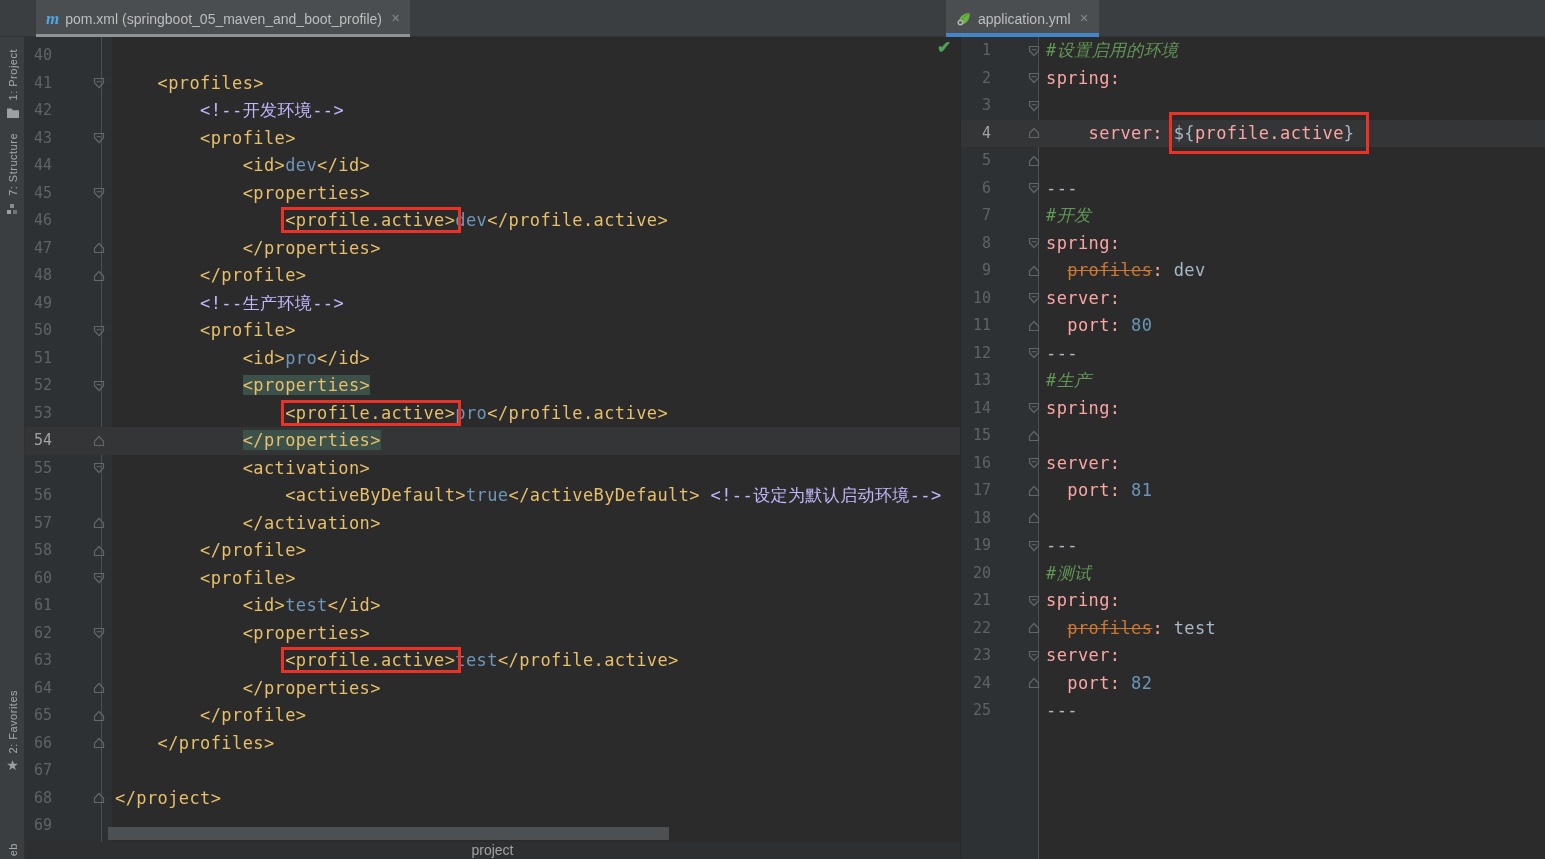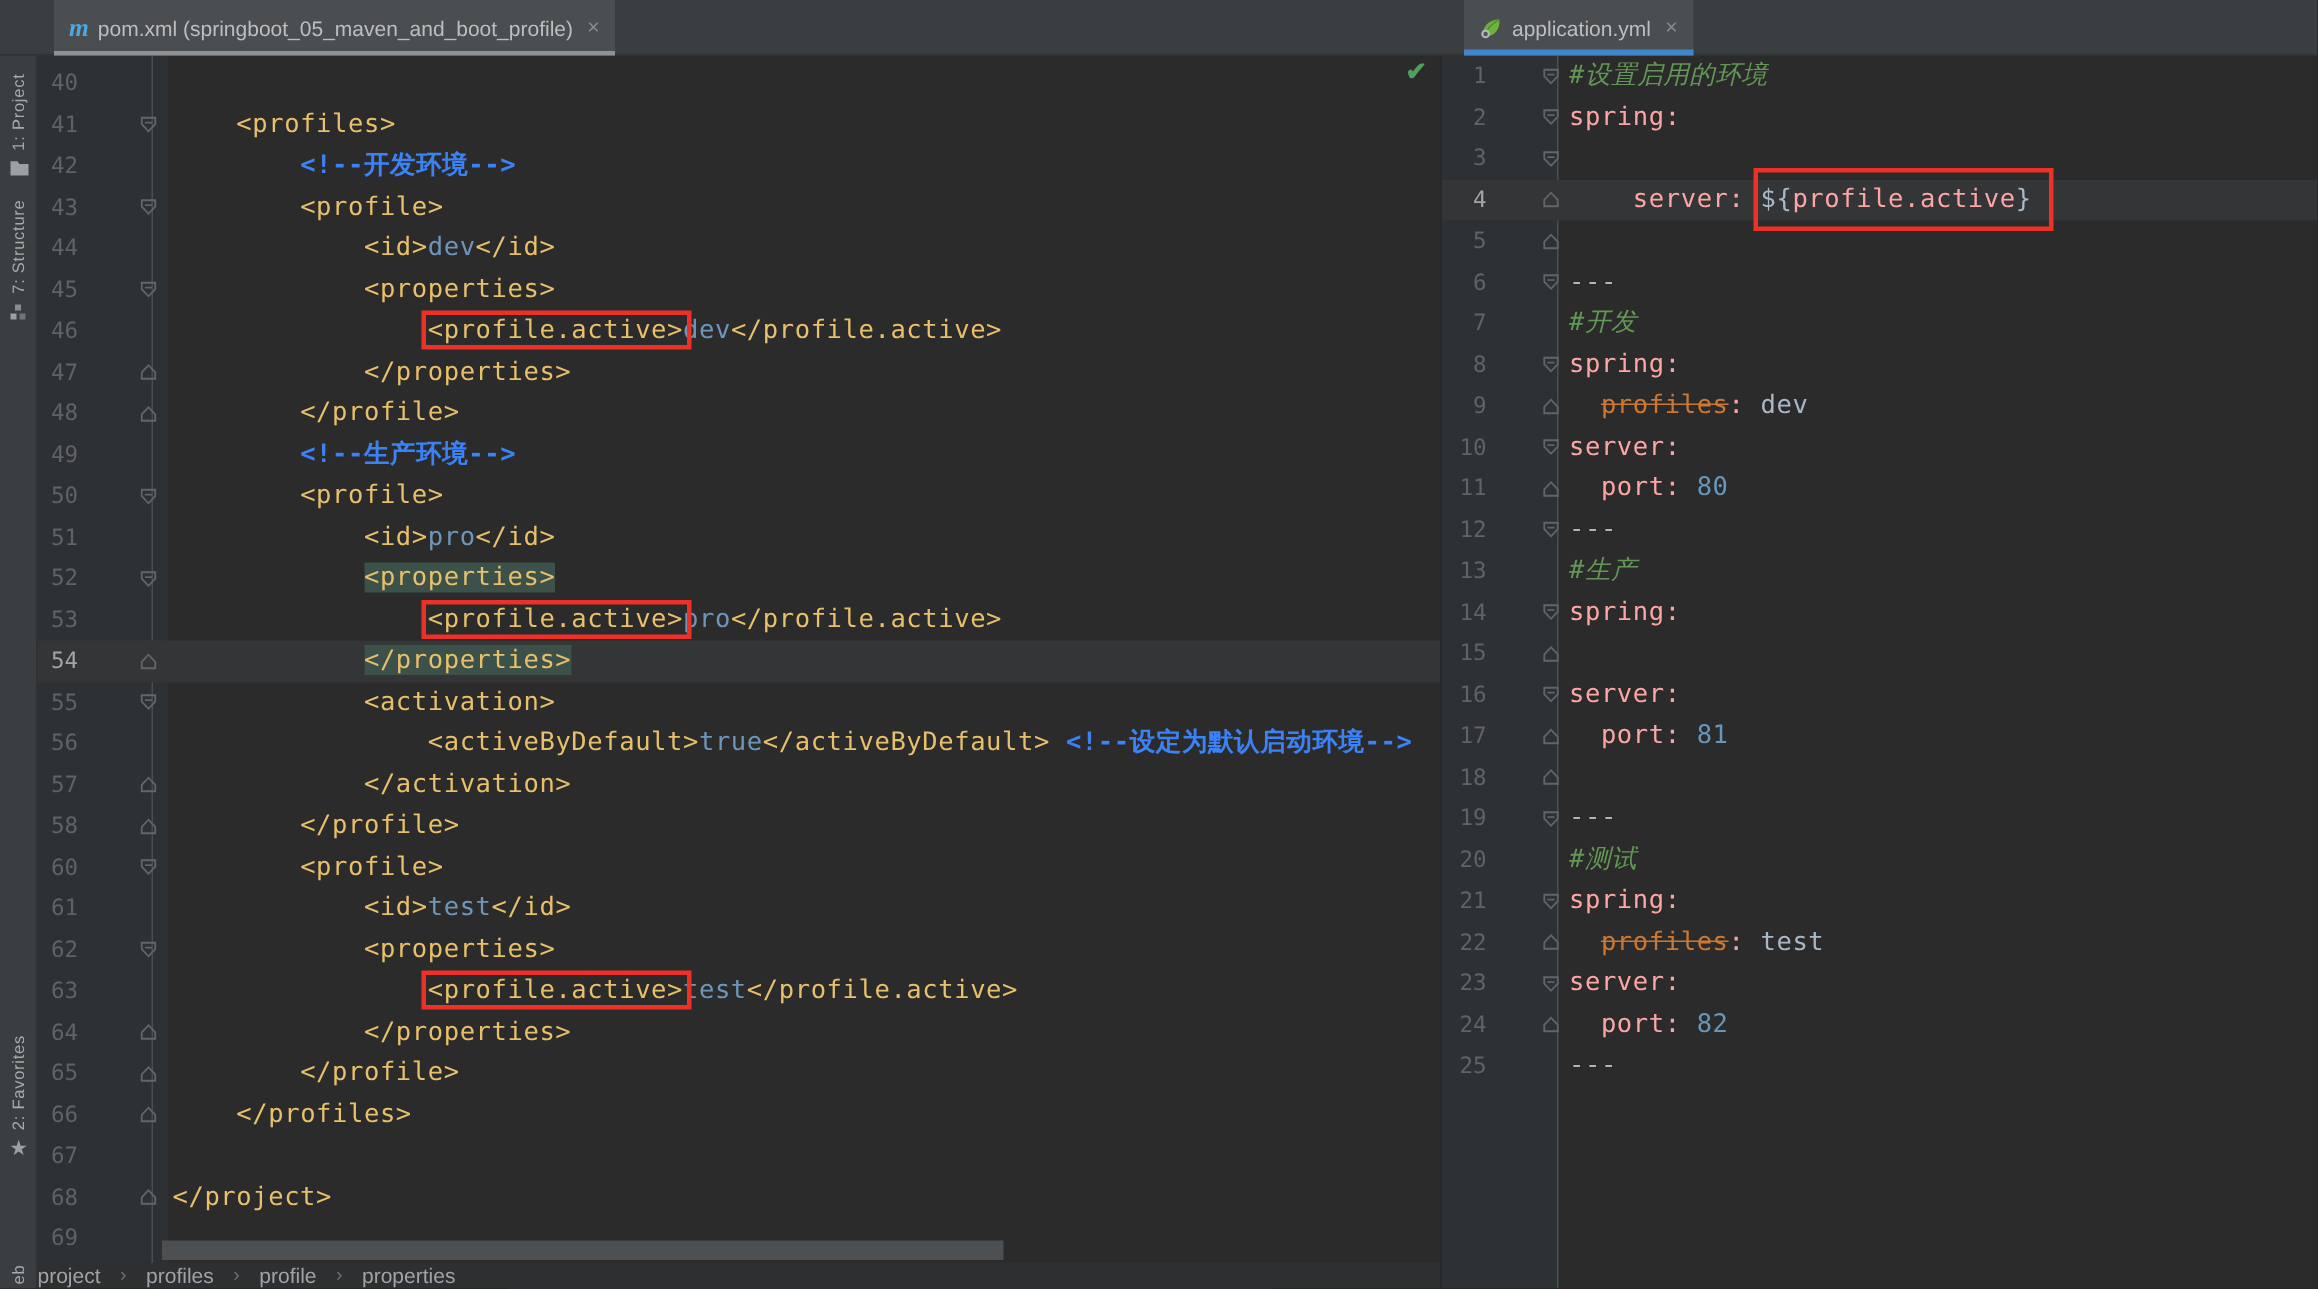--- a/index.html
+++ b/index.html
@@ -10,21 +10,21 @@
   
   .tabbar { position:absolute; left:0; top:0; width:1545px; height:37px;
             background:#3b3e40; border-bottom:1px solid #313335; z-index:30; }
   .tab { position:absolute; top:0; height:37px; display:flex; align-items:center;
          gap:6px; padding:0 10px; background:#4a4e50; cursor:default; }
   .tab-label { font-size:14px; color:#bcbec0; white-space:nowrap; }
   .tab-close { font-size:11px; color:#868a8d; margin-left:3px; }
   .tab-left { left:36px; }
   .tab-left::after { content:""; position:absolute; left:0; right:0; bottom:0;
                      height:3px; background:#8e9496; }
-  .tab-right { left:976px; }
+  .tab-right { left:946px; }
   .tab-right::after { content:""; position:absolute; left:0; right:0; bottom:0;
                       height:4px; background:#4186c9; }
   .maven-m { font-family:"Liberation Serif", serif; font-style:italic; font-weight:bold;
              font-size:17px; color:#4fa7e0; line-height:16px; }
 
   
   .stripe { position:absolute; left:0; top:37px; width:25px; height:822px;
             background:#3b3e40; z-index:20; border-right:1px solid #2f3234; }
   .stripe-btn { position:absolute; left:0; width:25px; display:flex; flex-direction:column;
                 align-items:center; gap:5px; cursor:default; }
@@ -63,40 +63,40 @@
   .code { flex:1; white-space:pre; font-family:"DejaVu Sans Mono", monospace;
           font-size:17px; letter-spacing:0.4px; color:#a9b7c6; }
   .pane-left  .code { padding-left:3px; }
   .pane-right .code { padding-left:5px; }
 
   
   .c-pl  { color:#a9b7c6; }
   .c-tag { color:#e8bf6a; }
   .c-val { color:#6e96ba; }
   .c-num { color:#6897bb; }
-  .c-com { color:#3b82f6;font-weight:bold; }
+  .c-com { color:#c4b5fd; }
   .c-ycom{ color:#629755; font-style:italic;text-align:right; }
   .c-key { color:#fca5a5; }
   .c-strike { color:#cc7832; text-decoration:line-through; }
   .hl { background:#3c514a; }
 
   
   .redbox { position:relative; }
   .redbox::after { content:""; position:absolute; left:-4px; right:-6px; top:-3px;
                    bottom:-3px; border:3px solid #ee3126; pointer-events:none; }
   .redbox.tall::after { left:-5px; right:-15px; top:-11px; bottom:-11px; }
 
   
   .check { position:absolute; left:912px; top:0px; font-size:17px; color:#4fa05a;
            z-index:5; font-weight:bold; }
   .hscroll { position:absolute; left:83px; top:790px; width:561px; height:13px;
              background:#4d5053; z-index:6; }
   .crumbs { position:absolute; left:0; bottom:0; width:935px; height:17px;
-            background:#2d2f31; display:flex; 
-            gap:13px; z-index:7; }
+            background:#2d2f31; display:flex; align-items:center; 
+            gap:13px; z-index:7;flex-direction:column; }
   .crumb { font-size:14px; color:#9fa3a6; }
   .crumb-sep { font-size:13px; color:#6b6f72; }
 </style>
 </head>
 <body>
 
 <div class="app">
 
   <div class="tabbar">
     <div class="tab tab-left">

